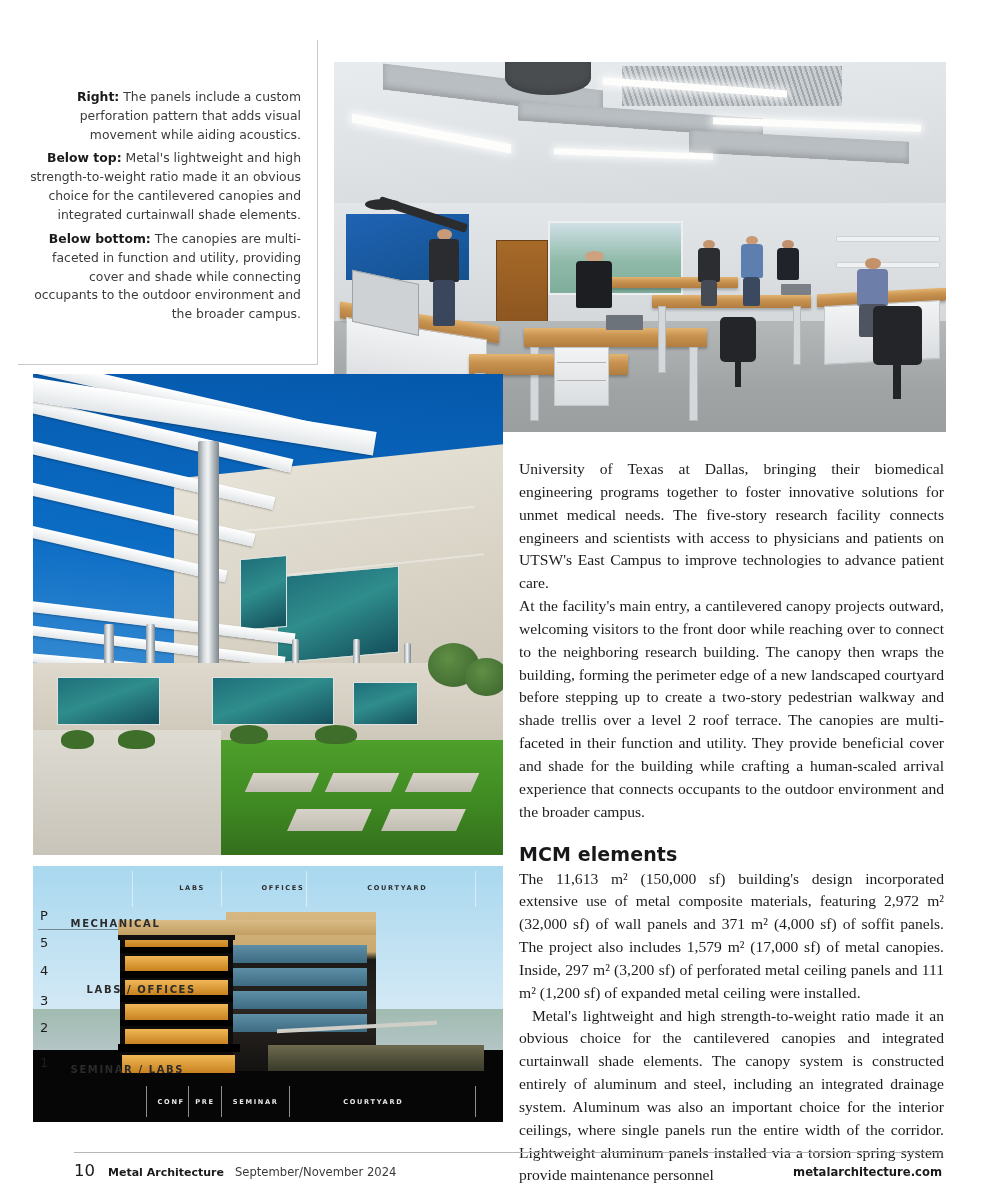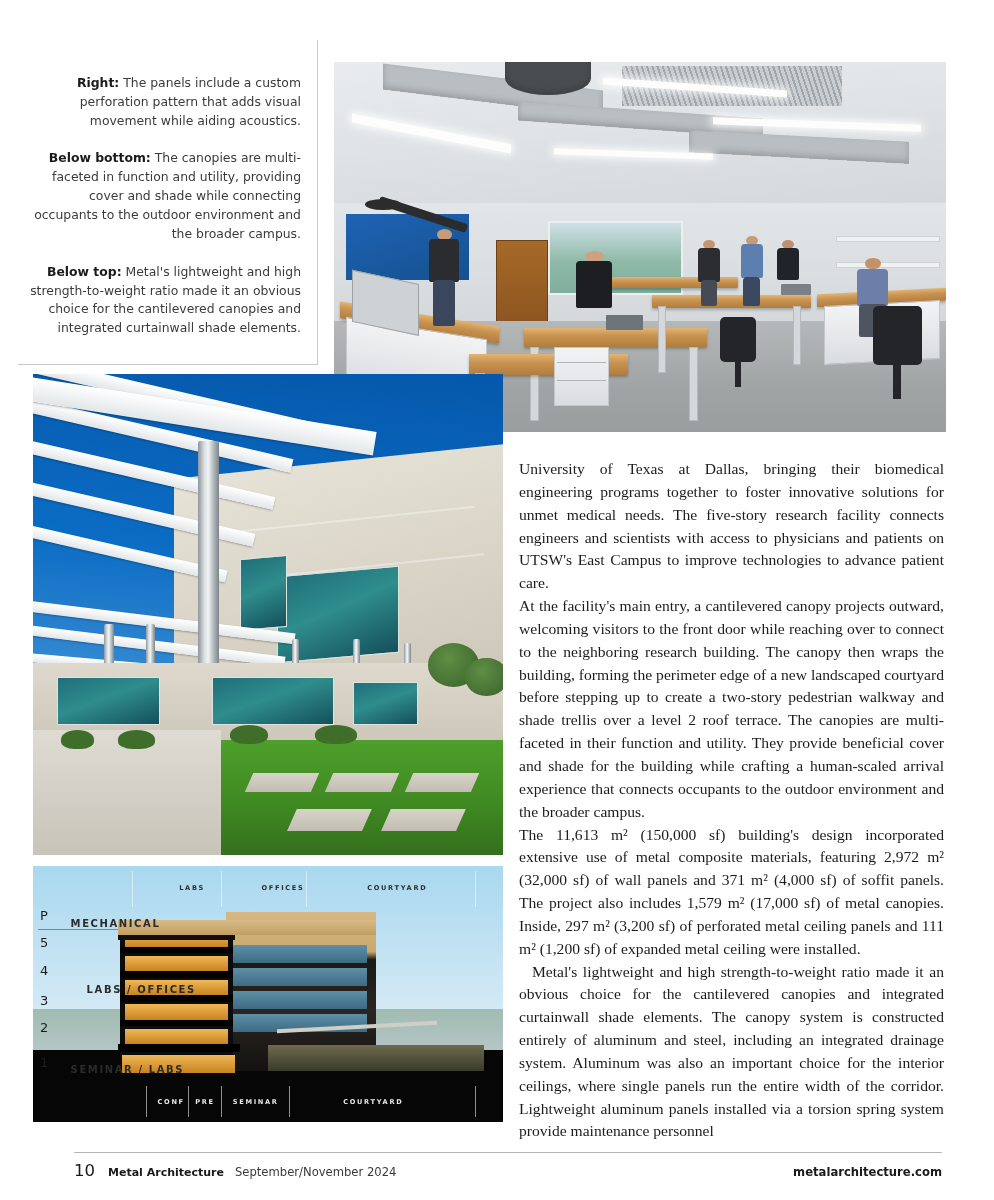--- a/index.html
+++ b/index.html
@@ -17,21 +17,21 @@
 
   
   .caption-block {
     position: absolute;
     left: 18px; top: 40px;
     width: 300px; height: 325px;
     border-right: 1px solid #c9c9c9;
     border-bottom: 1px solid #c9c9c9;
     padding: 18px 16px 10px 10px;
     display: flex; flex-direction: column; justify-content: center;
-    gap: 19px;
+    gap: 5px;
   }
   .caption-p {
     font-family: "DejaVu Sans", sans-serif;
     font-size: 12.4px;
     line-height: 1.52;
     color: #3b3b3b;
     text-align: right;
   }
   .caption-p b { color: #1a1a1a; font-weight: 700; }
 
@@ -297,24 +297,24 @@
 </head>
 <body>
 
 <div class="page">
 
   <div class="caption-block">
     <div class="caption-p">
       <b>Right:</b><span> The panels include a custom perforation pattern that adds visual movement while aiding acoustics.</span>
     </div>
     <div class="caption-p">
+      <b>Below top:</b><span> Metal's lightweight and high strength-to-weight ratio made it an obvious choice for the cantilevered canopies and integrated curtainwall shade elements.</span>
+    </div>
+    <div class="caption-p">
       <b>Below bottom:</b><span> The canopies are multi-faceted in function and utility, providing cover and shade while connecting occupants to the outdoor environment and the broader campus.</span>
-    </div>
-    <div class="caption-p">
-      <b>Below top:</b><span> Metal's lightweight and high strength-to-weight ratio made it an obvious choice for the cantilevered canopies and integrated curtainwall shade elements.</span>
     </div>
   </div>
 
   <div class="photo-lab">
     <div class="lab-ceiling"></div>
 
     <div class="lab-grille" style="left:47%;top:1%;width:36%;height:11%;"></div>
     <div class="lab-duct" style="left:8%;top:4%;width:36%;height:7%;transform:skewY(7deg);"></div>
     <div class="lab-duct" style="left:30%;top:13%;width:40%;height:5%;transform:skewY(4deg);"></div>
     <div class="lab-duct" style="left:58%;top:20%;width:36%;height:6%;transform:skewY(3deg);"></div>
@@ -515,20 +515,21 @@
     <div class="dg-botlabel" style="left:34.5%;top:90.5%;">PRE</div>
     <div class="dg-botlabel" style="left:42.5%;top:90.5%;">SEMINAR</div>
     <div class="dg-botlabel" style="left:66%;top:90.5%;">COURTYARD</div>
   </div>
 
   <div class="body-col">
     <p class="body-p">University of Texas at Dallas, bringing their biomedical engineering programs together to foster innovative solutions for unmet medical needs. The five-story research facility connects engineers and scientists with access to physicians and patients on UTSW's East Campus to improve technologies to advance patient care.</p>
 
     <p class="body-p">At the facility's main entry, a cantilevered canopy projects outward, welcoming visitors to the front door while reaching over to connect to the neighboring research building. The canopy then wraps the building, forming the perimeter edge of a new landscaped courtyard before stepping up to create a two-story pedestrian walkway and shade trellis over a level 2 roof terrace. The canopies are multi-faceted in their function and utility. They provide beneficial cover and shade for the building while crafting a human-scaled arrival experience that connects occupants to the outdoor environment and the broader campus.</p>
 
+    <h2 class="sec-head">MCM elements</h2>
     <p class="body-p">The 11,613 m² (150,000 sf) building's design incorporated extensive use of metal composite materials, featuring 2,972 m² (32,000 sf) of wall panels and 371 m² (4,000 sf) of soffit panels. The project also includes 1,579 m² (17,000 sf) of metal canopies. Inside, 297 m² (3,200 sf) of perforated metal ceiling panels and 111 m² (1,200 sf) of expanded metal ceiling were installed.</p>
     <p class="body-p indent">Metal's lightweight and high strength-to-weight ratio made it an obvious choice for the cantilevered canopies and integrated curtainwall shade elements. The canopy system is constructed entirely of aluminum and steel, including an integrated drainage system. Aluminum was also an important choice for the interior ceilings, where single panels run the entire width of the corridor. Lightweight aluminum panels installed via a torsion spring system provide maintenance personnel</p>
   </div>
 
   <div class="footer-rule"></div>
   <div class="footer">
     <span class="f-page">10</span>
     <span class="f-pub">Metal Architecture</span>
     <span class="f-issue">September/November 2024</span>
     <span class="f-site">metalarchitecture.com</span>

